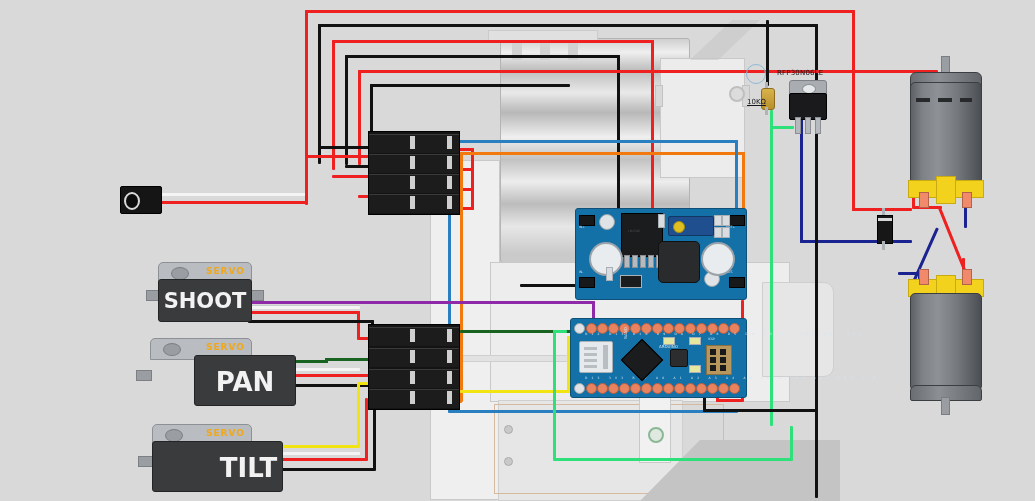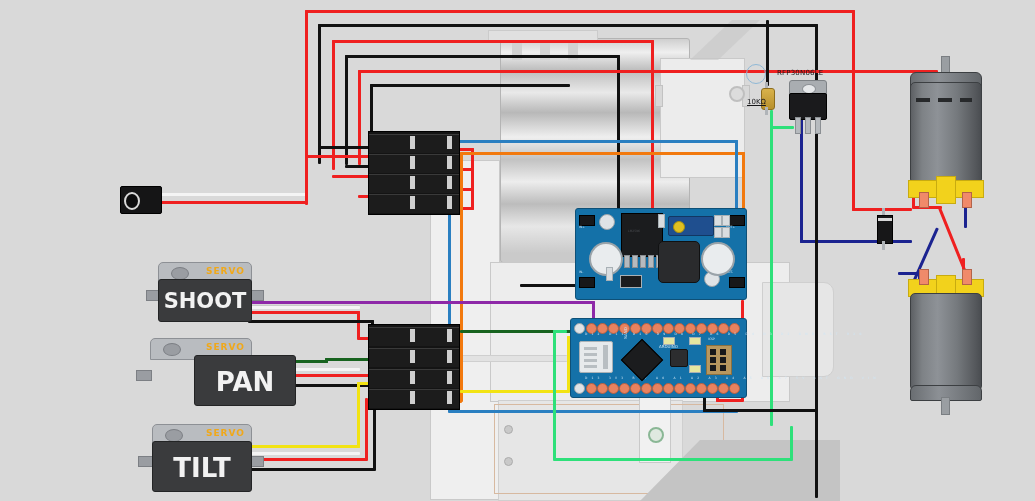--- a/index.html
+++ b/index.html
@@ -305,21 +305,21 @@
     </div>
   </div>
 
   <div class="servo" style="left:152px;top:424px;width:98px;height:66px;">
     <div class="servo-tab" style="left:-14px;top:32px;"></div>
     <div class="servo-tab" style="left:96px;top:32px;"></div>
     <div class="servo-top">
       <div class="servo-disc"></div>
       <div class="servo-brand">SERVO</div>
     </div>
-    <div class="servo-body" style="height:49px;">
+    <div class="servo-body" style="height:49px;padding-left:31px;">
       <div class="servo-label" style="top:11px;font-size:26px;">TILT</div>
     </div>
   </div>
 
   <div class="pcb" style="left:575px;top:208px;width:170px;height:90px;">
     <div class="pcb-pad-sq" style="left:3px;top:6px;width:14px;height:9px;background:#17181a;border-color:#000;"></div>
     <div class="pcb-txt" style="left:3px;top:17px;">IN+</div>
     <div class="pcb-pad-sq" style="left:3px;top:68px;width:14px;height:9px;background:#17181a;border-color:#000;"></div>
     <div class="pcb-txt" style="left:3px;top:62px;">IN-</div>
     <div class="pcb-pad-sq" style="left:153px;top:6px;width:14px;height:9px;background:#17181a;border-color:#000;"></div>

